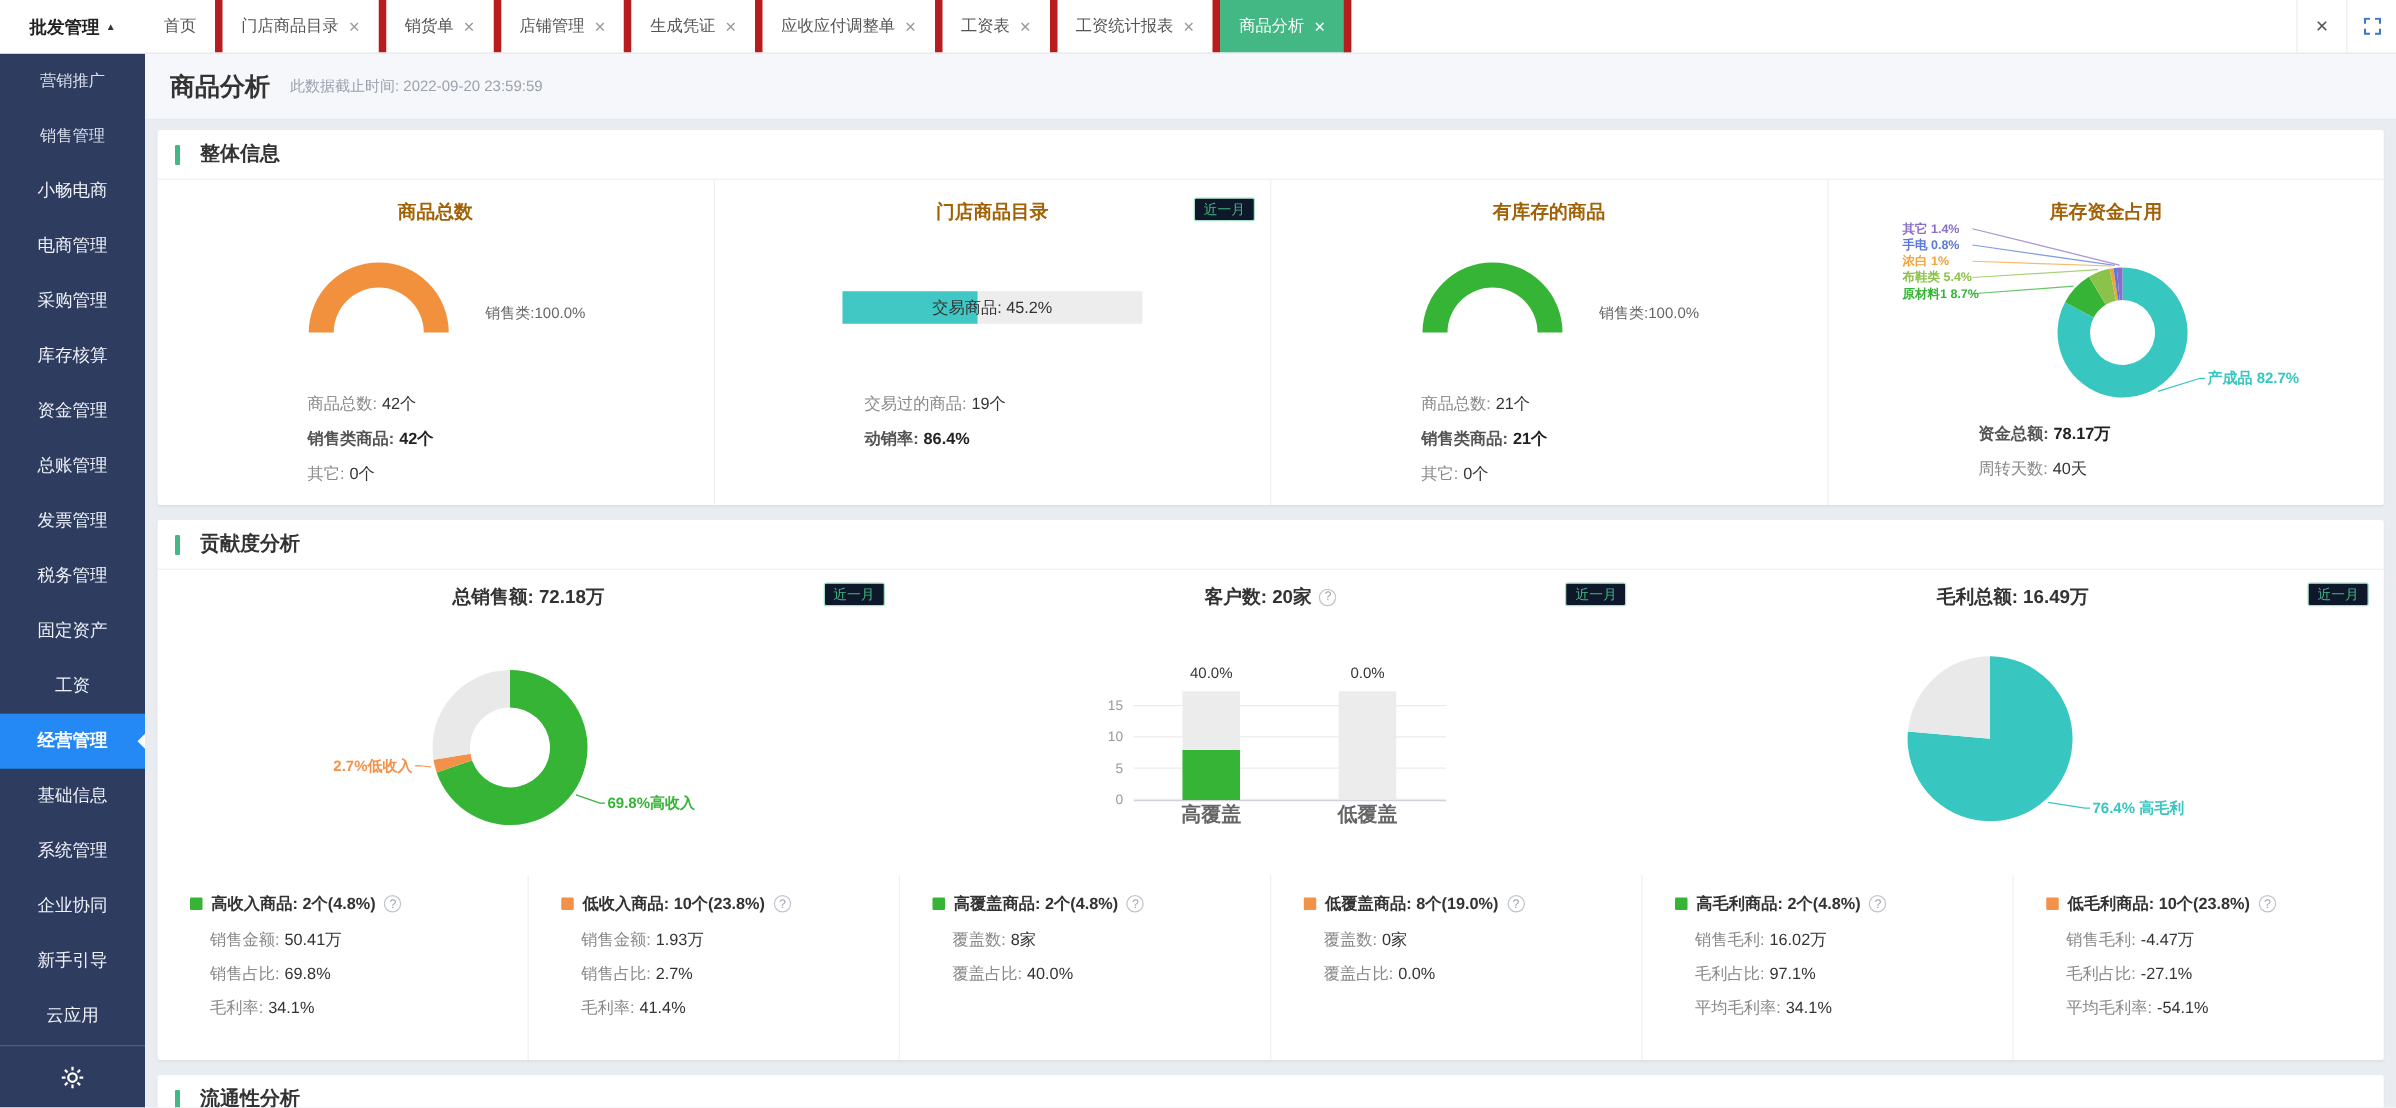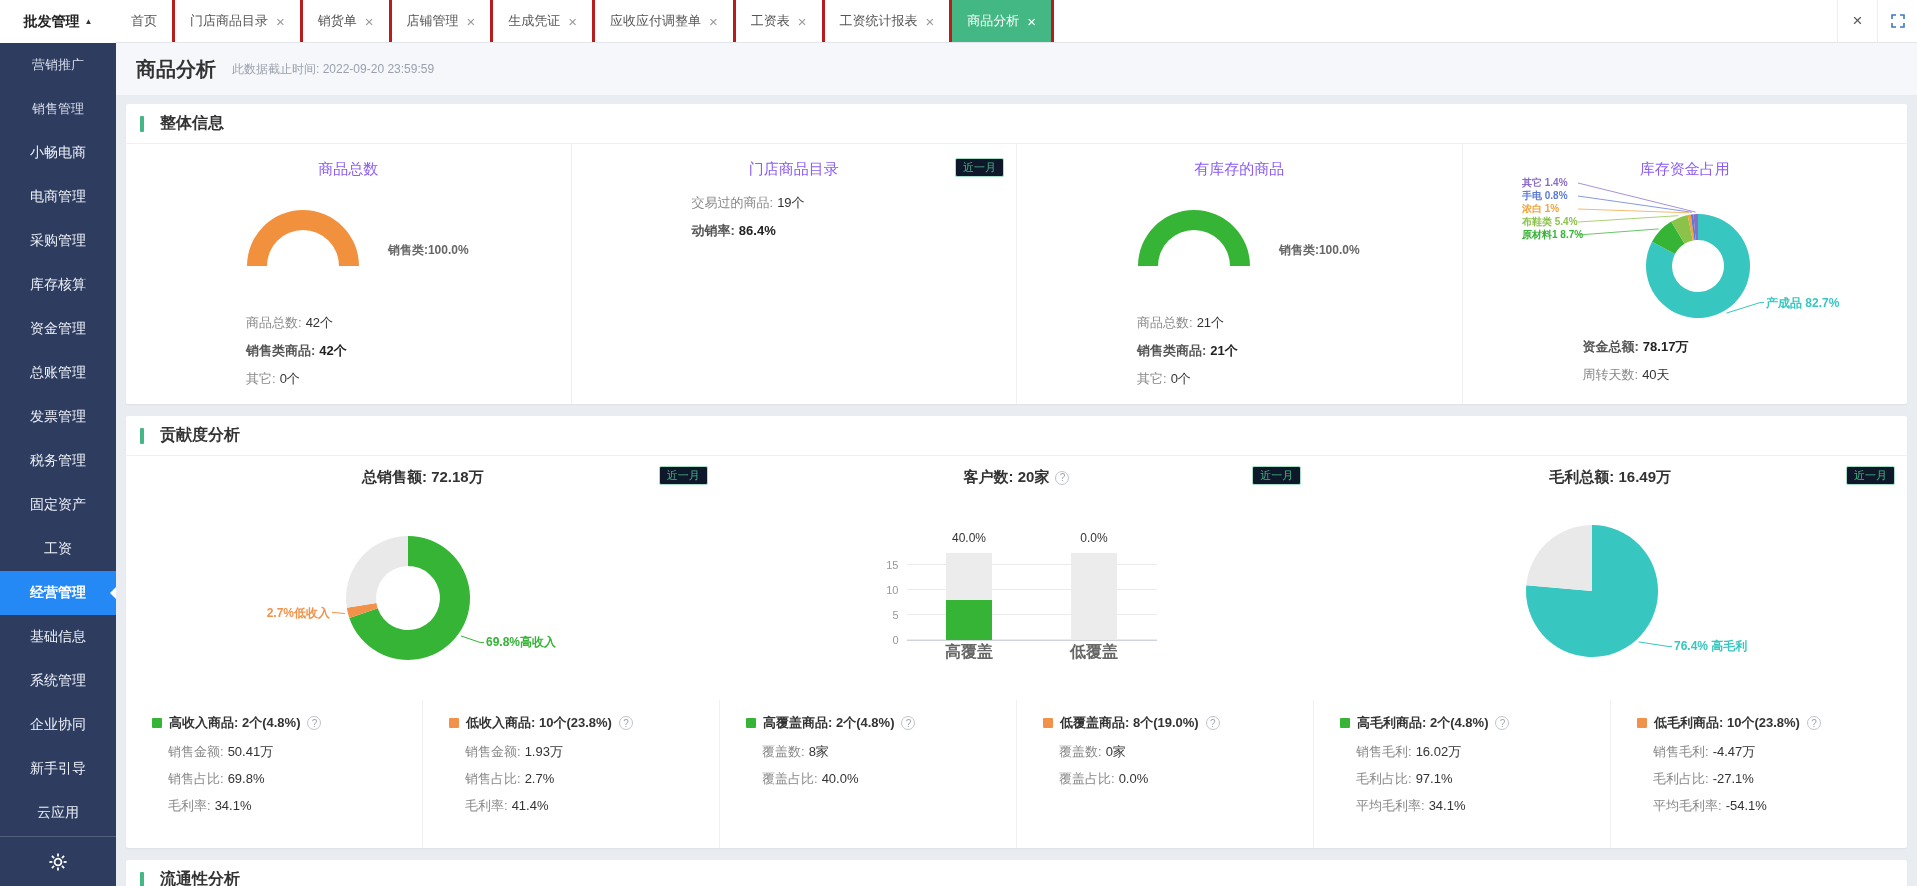--- a/index.html
+++ b/index.html
@@ -21,21 +21,21 @@
                            border:6px solid transparent; border-right-color:#fff; border-left-width:0; }
   .sb-footer { position:absolute; bottom:0; left:0; right:0; height:50px;
                border-top:1px solid rgba(255,255,255,.18); display:flex; align-items:center; justify-content:center; }
   .gear-btn { display:inline-flex; cursor:pointer; }
 
   
   .tabbar { position:absolute; left:116px; right:0; top:0; height:43px; background:#fff;
             border-bottom:1px solid #e2e6ea; display:flex; align-items:stretch; z-index:4; }
   .tabs { display:flex; flex:1; overflow:hidden; }
   .tab { display:flex; align-items:center; gap:8px; padding:0 15px; font-size:13px; color:#555;
-         border-right:3px solid #b91c1c; cursor:pointer; white-space:nowrap; }
+         border-right:6px solid #b91c1c; cursor:pointer; white-space:nowrap; }
   .tab-close { font-size:15px; color:#999; line-height:1; cursor:pointer; }
   .tab.active { background:#43b884; color:#fff; }
   .tab.active .tab-close { color:#fff; }
   .tab-controls { display:flex; }
   .tab-ctrl { width:40px; display:flex; align-items:center; justify-content:center;
               border-left:1px solid #eee; color:#555; font-size:17px; cursor:pointer; }
 
   
   .page-head { position:absolute; left:116px; right:0; top:43px; height:53px; background:#f6f7fa;
                display:flex; align-items:center; padding:0 20px; gap:16px; border-bottom:1px solid #e8eaee; }
@@ -48,26 +48,26 @@
   .card-title-row { height:40px; display:flex; align-items:center; gap:16px; padding:0 14px;
                     border-bottom:1px solid #f0f0f0; }
   .title-bar { width:4px; height:16px; background:#43b884; border-radius:1px; }
   .card-title { font-size:16px; font-weight:bold; color:#333; }
 
   
   .overview-cols { display:flex; height:260px; }
   .ov-col { flex:1; position:relative; padding-top:16px; border-right:1px solid #f0f0f0; }
   .ov-col:last-child { border-right:none; }
   .ov-head { position:relative; text-align:center; height:26px; }
-  .ov-title { font-size:15px; font-weight:normal; color:#8b5cf6; }
+  .ov-title { font-size:15px; font-weight:bold; color:#a16207; }
   .badge { position:absolute; right:12px; top:-2px; font-size:11px; color:#43b884; background:#0f172a;
            border:1px solid #a6dfc3; border-radius:2px; padding:1px 7px; white-space:nowrap; }
   .ov-chart { height:120px; display:flex; align-items:center; justify-content:center; gap:10px; }
   .ov-chart.tall { height:150px; }
-  .gauge-row { align-items:flex-start; padding-top:8px;font-weight:bold; }
+  .gauge-row { align-items:flex-start; padding-top:8px; }
   .gauge-row .gauge-label { align-self:center; }
   .gauge-label { font-size:12px; color:#666; }
   .ov-stats { margin-left:27%; margin-top:8px; }
   .stat-row { font-size:13px; color:#888; margin-bottom:10px; }
   .stat-value { color:#333; margin-left:4px; }
   .stat-row.strong { color:#555; font-weight:bold; }
   .stat-row.strong .stat-value { font-weight:bold; color:#222; }
 
   .progress { position:relative; width:240px; height:26px; background:#ededed; }
   .progress-fill { position:absolute; left:0; top:0; bottom:0; }
@@ -266,20 +266,26 @@
             <div class="stat-row"><span>商品总数:</span><span class="stat-value">42个</span></div>
             <div class="stat-row strong"><span>销售类商品:</span><span class="stat-value">42个</span></div>
             <div class="stat-row"><span>其它:</span><span class="stat-value">0个</span></div>
           </div>
         </div>
 
         <div class="ov-col">
           <div class="ov-head">
             <span class="ov-title">门店商品目录</span>
             <span class="badge">近一月</span>
+          </div>
+          <div class="ov-chart">
+            <div class="progress">
+              <div class="progress-fill" style="width: 45.2%; background: rgb(65, 200, 196);"></div>
+              <div class="progress-text">交易商品: 45.2%</div>
+            </div>
           </div>
           <div class="ov-stats">
             <div class="stat-row"><span>交易过的商品:</span><span class="stat-value">19个</span></div>
             <div class="stat-row strong"><span>动销率:</span><span class="stat-value">86.4%</span></div>
           </div>
         </div>
 
         <div class="ov-col">
           <div class="ov-head">
             <span class="ov-title">有库存的商品</span>

